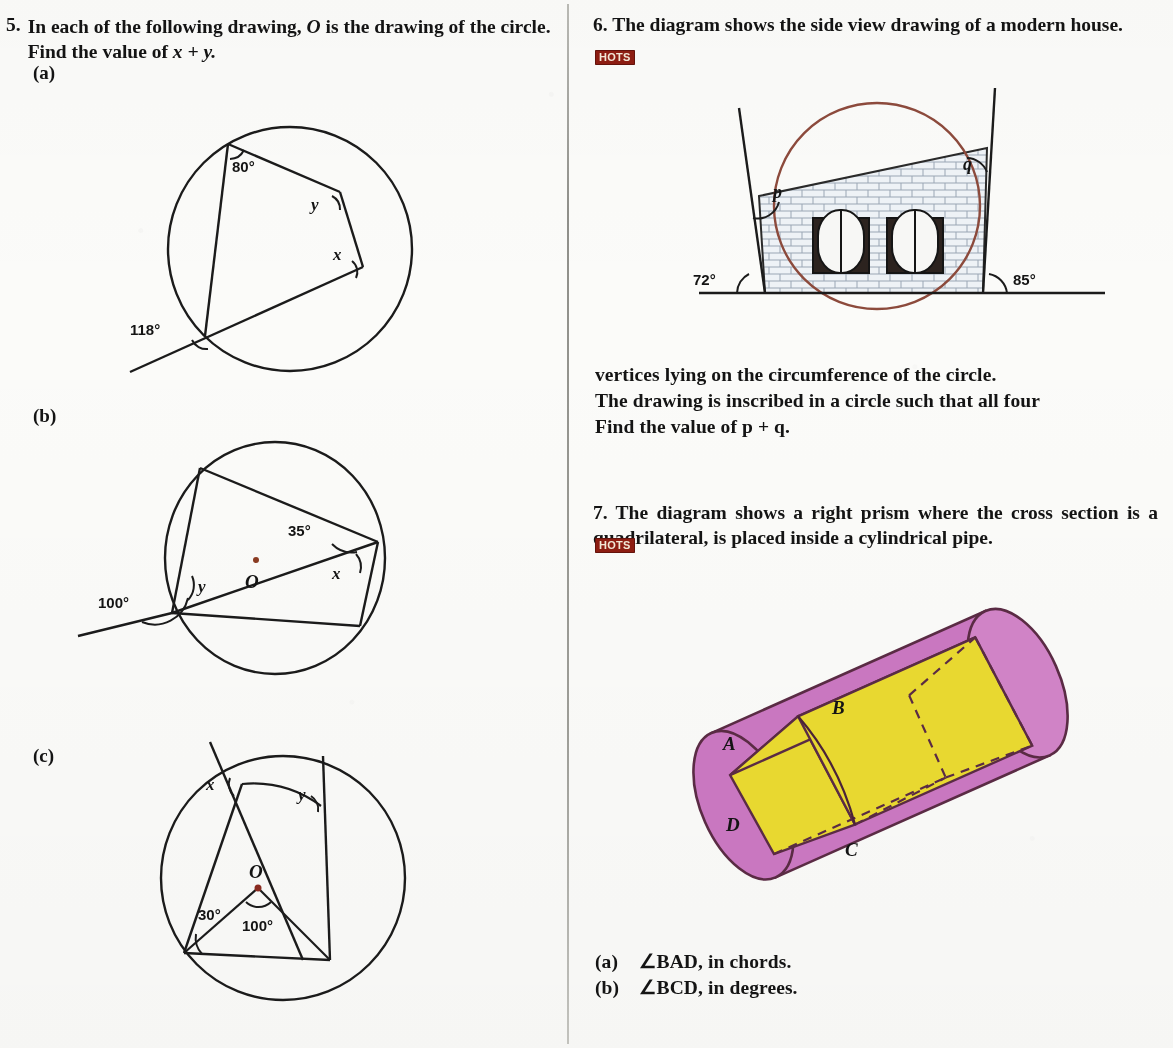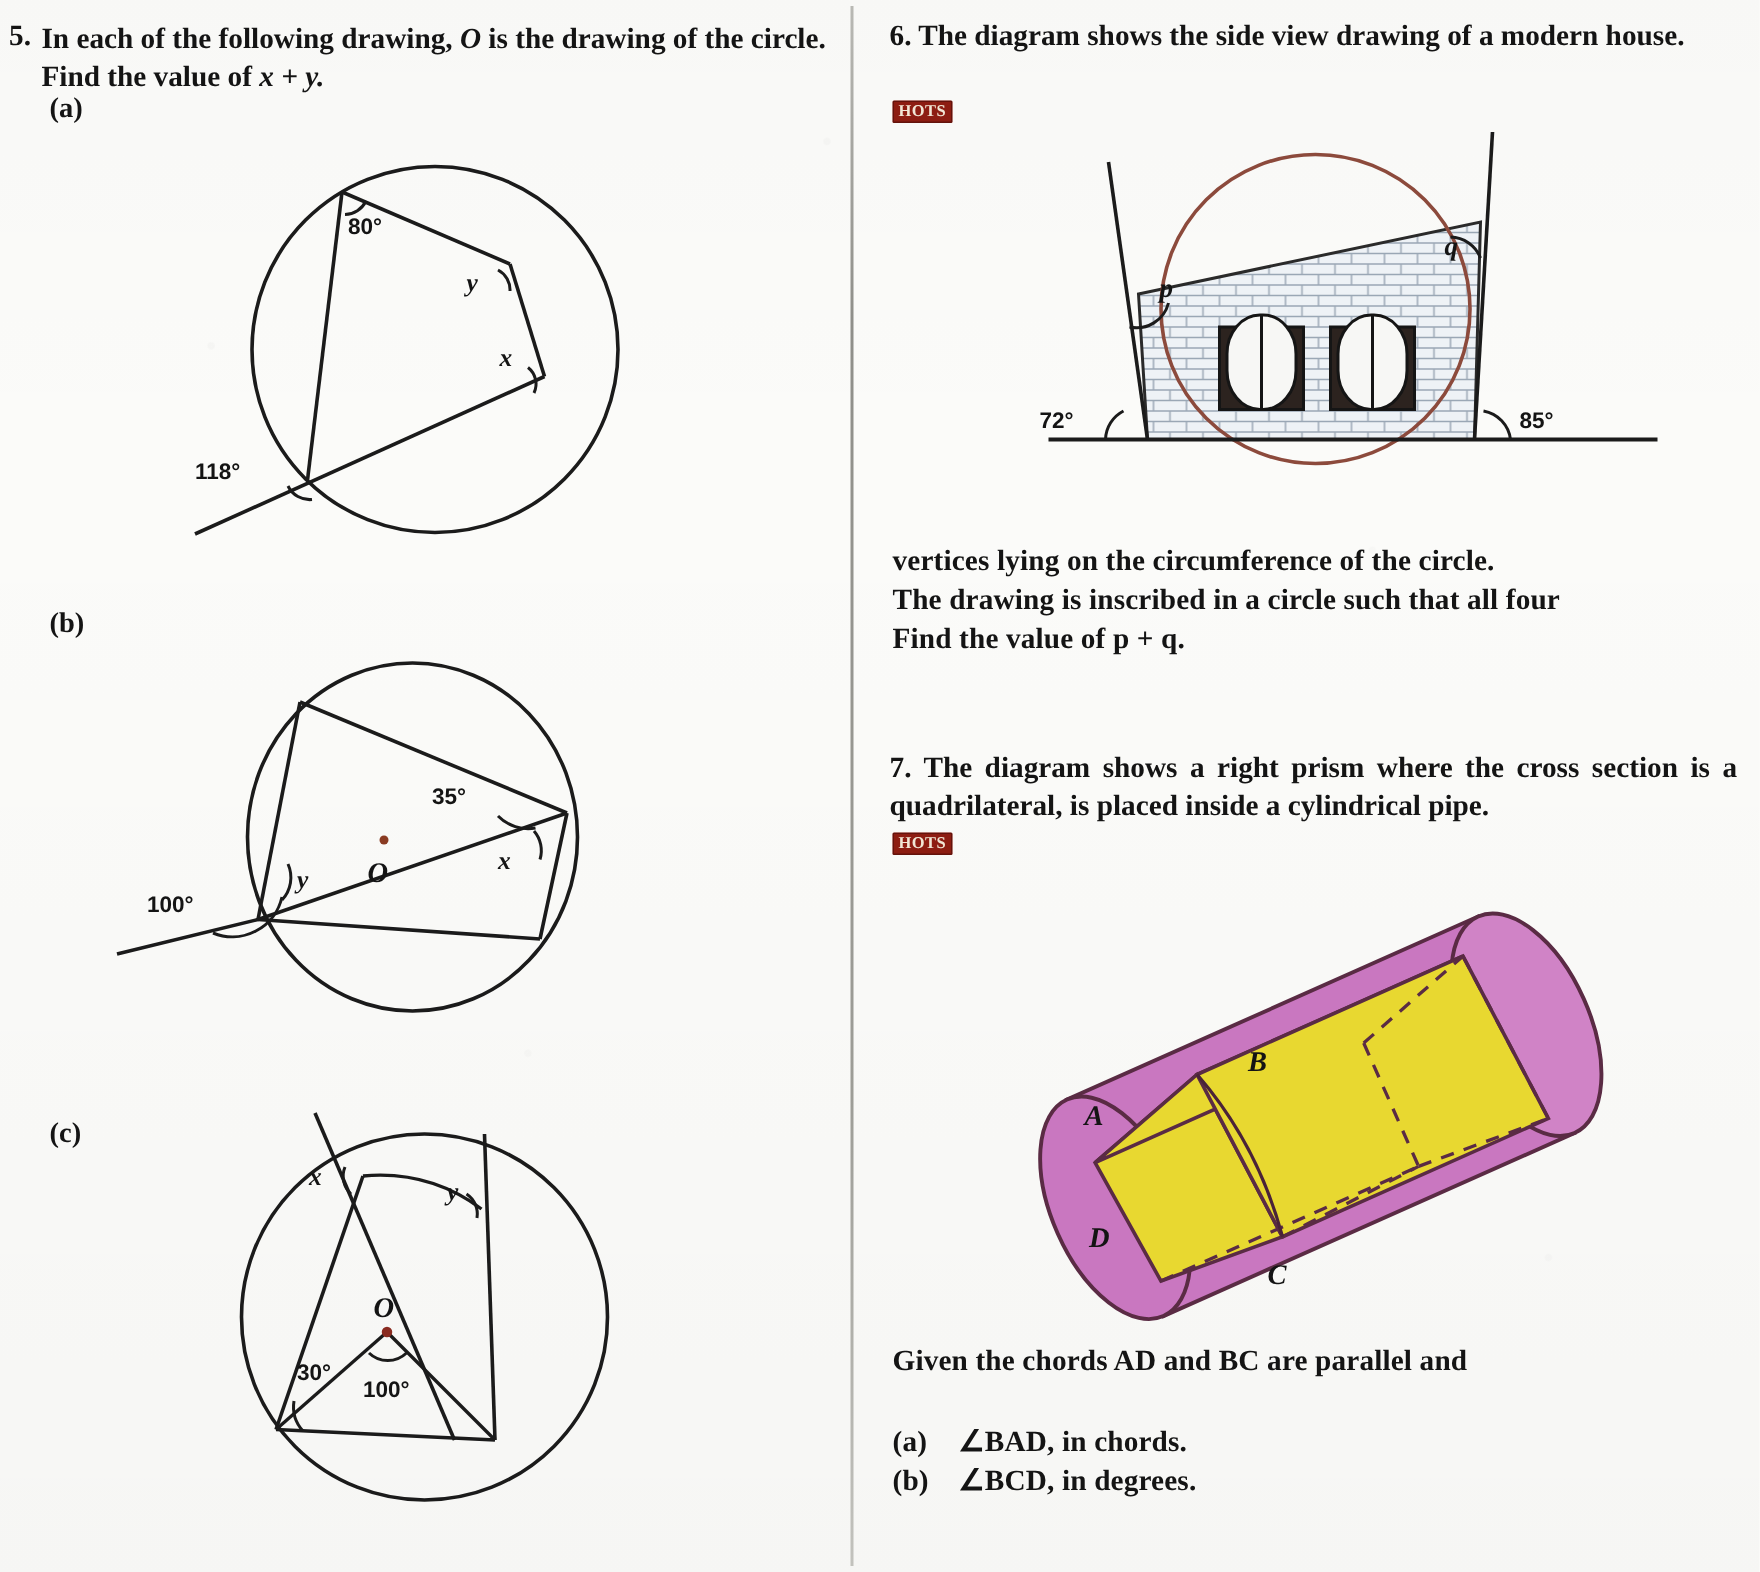--- a/index.html
+++ b/index.html
@@ -39,29 +39,28 @@
   }
   .qtext{
     font-size:19.5px;line-height:25px;font-weight:bold;
   }
   .qblock{position:absolute;}
 
   .hots{
     display:inline-block;
     background:#8d1d12;
     color:#f2e7d6;
-    font-family:Liberation Serif, serif;
+    font-family:Liberation Sans, sans-serif;
     font-weight:bold;
     font-size:11px;
     letter-spacing:.3px;
     padding:1px 4px 2px 4px;
     border-radius:1px;
     box-shadow:0 0 0 1px rgba(60,10,6,.5) inset;
     vertical-align:2px;
-    margin-top:17px;
   }
 
   .sublabel{
     position:absolute;font-weight:bold;font-size:19px;
   }
 
   .bodytext{
     font-size:19.5px;line-height:26px;font-weight:bold;
     letter-spacing:.1px;
   }
@@ -95,21 +94,21 @@
           <i>O</i>
           <span>is the drawing</span>
           <span>of the circle. Find the value of</span>
           <i>x + y.</i>
         </span>
       </div>
     </div>
 
     <div class="sublabel" style="left:33px;top:62px;">(a)</div>
 
-    <div style="position:absolute;left:100px;top:88px;">
+    <div style="position:absolute;left:100px;top:104px;">
       <svg width="420" height="290" viewBox="0 0 420 290" aria-hidden="true">
 
         <circle class="ink" cx="190" cy="145" r="122" stroke-width="2.4"></circle>
 
         <line class="ink" x1="128" y1="40" x2="105" y2="232" stroke-width="2.4"></line>
 
         <line class="ink" x1="128" y1="40" x2="240" y2="88" stroke-width="2.4"></line>
 
         <line class="ink" x1="240" y1="88" x2="263" y2="163" stroke-width="2.4"></line>
 
@@ -290,21 +289,20 @@
         </g>
 
         <text class="lbl-it" x="66" y="162" style="font-size:19px">A</text>
         <text class="lbl-it" x="175" y="126" style="font-size:19px">B</text>
         <text class="lbl-it" x="188" y="268" style="font-size:19px">C</text>
         <text class="lbl-it" x="69" y="243" style="font-size:19px">D</text>
       </svg>
     </div>
 
     <div class="bodytext" style="position:absolute;left:26px;top:895px;width:553px;text-align:justify;">
-      <div>Given the chords AD and BC are parallel and</div>
     </div>
 
     <div style="position:absolute;left:26px;top:949px;width:553px;">
       <div class="bodytext" style="display:flex;gap:12px;">
         <span style="width:32px;display:inline-block;">(a)</span>
         <span>∠BAD, in chords.</span>
       </div>
       <div class="bodytext" style="display:flex;gap:12px;">
         <span style="width:32px;display:inline-block;">(b)</span>
         <span>∠BCD, in degrees.</span>

